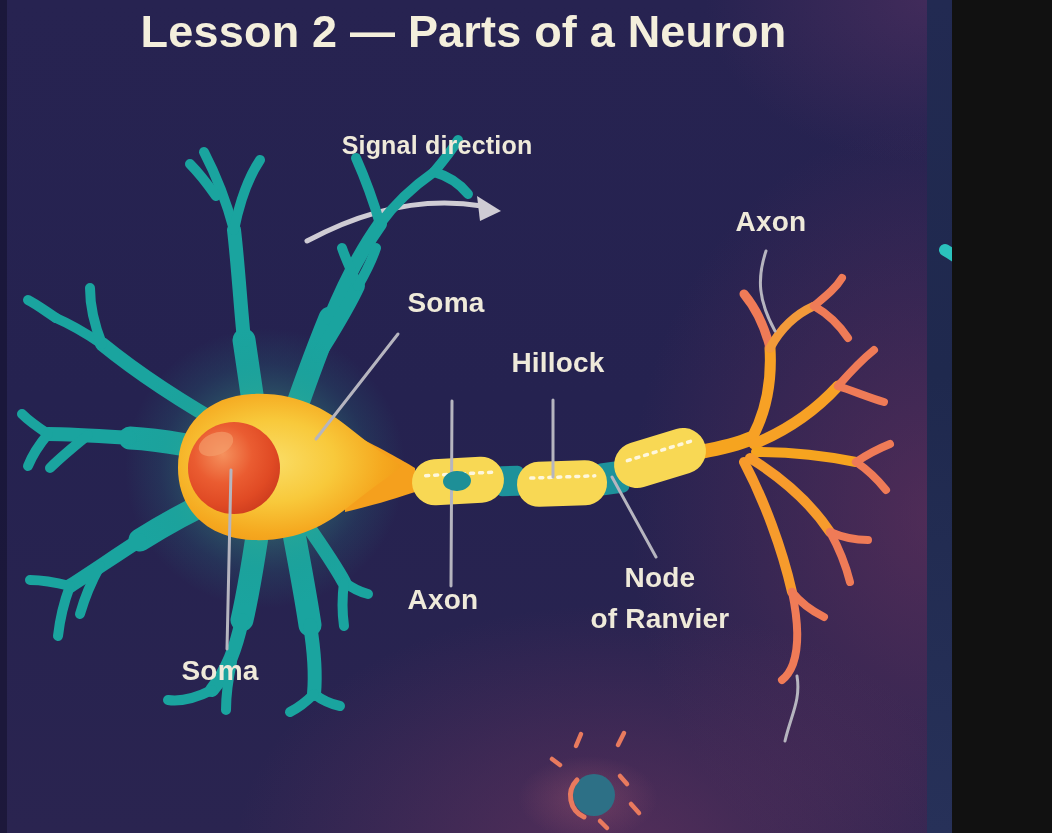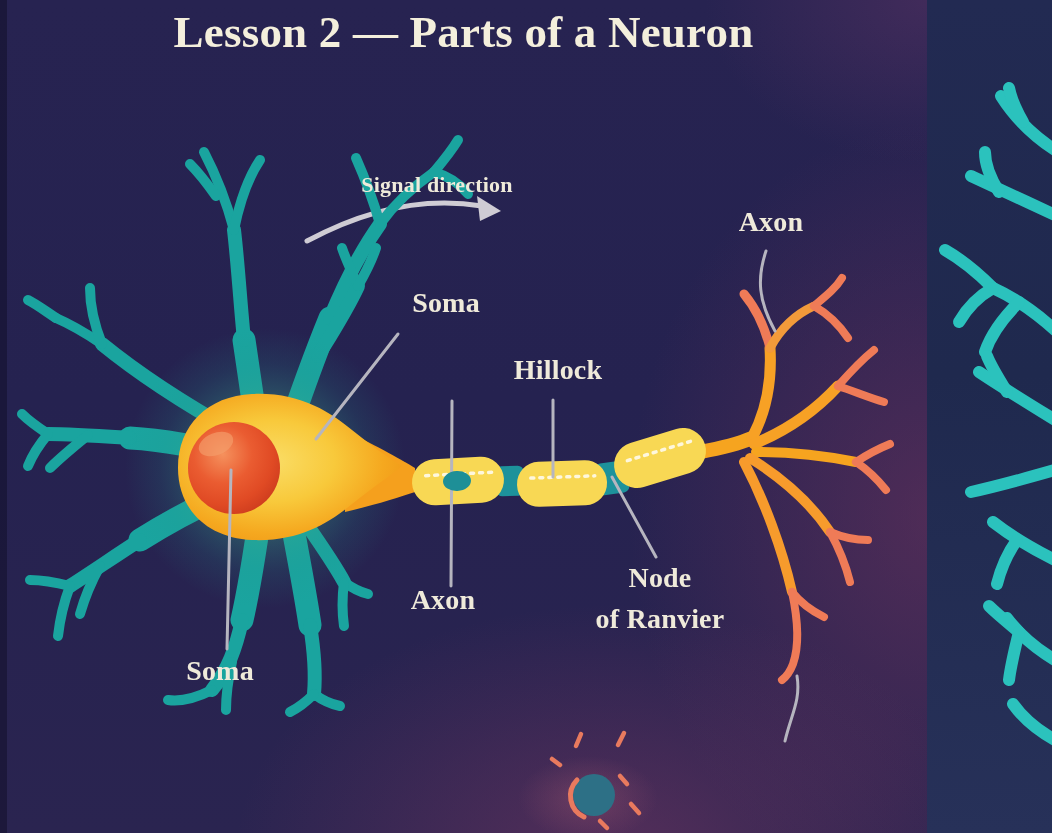--- a/index.html
+++ b/index.html
@@ -1,18 +1,18 @@
 <!DOCTYPE html>
 <html><head>
 <meta charset="utf-8">
 <style>
   html,body{margin:0;padding:0;background:#111;}
   #stage{
-    position:relative;width:1052px;height:833px;overflow:hidden;
-    font-family:Liberation Serif, serif;
+    position:relative;width:952px;height:833px;overflow:hidden;
+    font-family:Liberation Sans, sans-serif;
     -webkit-font-smoothing:antialiased;
   }
   
   #main-panel{
     position:absolute;left:0;top:0;width:927px;height:833px;overflow:hidden;
     background:
       radial-gradient(58% 42% at 66% 102%, rgba(146,62,104,0.40), rgba(146,62,104,0) 70%),
       radial-gradient(46% 66% at 101% 62%, rgba(132,56,96,0.44), rgba(132,56,96,0) 72%),
       radial-gradient(32% 26% at 100% 0%, rgba(120,60,110,0.32), rgba(120,60,110,0) 75%),
       linear-gradient(180deg,#272351 0%,#252250 48%,#2a2450 100%);
@@ -30,23 +30,23 @@
   .lbl{
     position:absolute;transform:translateX(-50%);
     font-weight:700;color:#efeada;white-space:nowrap;
     font-size:28px;line-height:1.45;text-align:center;
     letter-spacing:0.2px;
   }
   #slide-title{
     position:absolute;left:0;top:6px;width:927px;text-align:center;
     font-weight:700;font-size:45px;color:#f4efdc;letter-spacing:0.2px;
   }
-  #lbl-signal{left:437px;top:127px;font-size:22px;margin-top:42px;}
+  #lbl-signal{left:437px;top:127px;font-size:25px;}
   #lbl-soma-upper{left:446px;top:283px;}
-  #lbl-hillock{left:558px;top:350px;}
+  #lbl-hillock{left:558px;top:343px;}
   #lbl-axon-upper{left:771px;top:202px;}
   #lbl-axon-lower{left:443px;top:580px;}
   #lbl-node{left:660px;top:558px;}
   #lbl-soma-body{left:220px;top:651px;}
   #lbl-synapse{left:753px;top:736px;}
 </style>
 </head>
 <body>
 
 <div id="stage">

